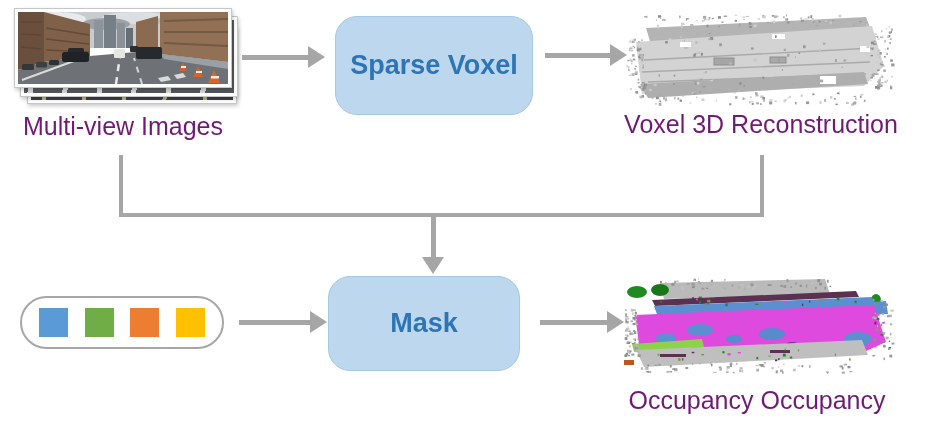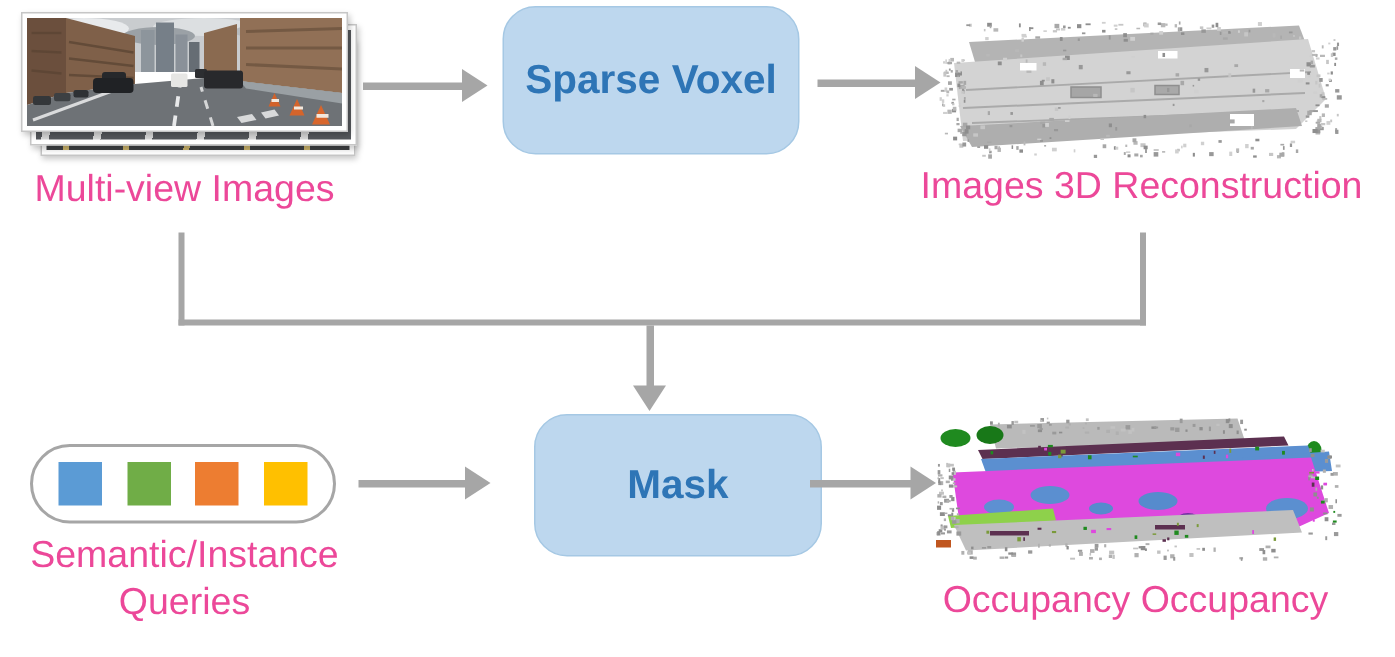--- a/index.html
+++ b/index.html
@@ -1,20 +1,20 @@
 <!DOCTYPE html>
 <html style="--box-fill: #BDD7EE; --box-text: #2E75B6; --arrow: #A6A6A6; --pill-border: #A6A6A6;"><head>
 <meta charset="utf-8">
 <style>
   html,body{margin:0;padding:0;background:#ffffff;}
   .canvas{position:relative;width:930px;height:438px;background:#ffffff;overflow:hidden;
           font-family:"Liberation Sans",sans-serif;}
 
   
-  .lbl{position:absolute;color:#ec4899;font-size:25px;line-height:1.22;text-align:center;}
+  .lbl{position:absolute;color:#701a75;font-size:25px;line-height:1.22;text-align:center;}
 
   
   .fbox{position:absolute;background:var(--box-fill,#BDD7EE);border:1px solid #a5c8e4;
         border-radius:22px;display:flex;flex-direction:column;align-items:center;
         justify-content:center;color:var(--box-text,#2E75B6);font-weight:bold;
         font-size:27px;line-height:1.22;text-align:center;}
 
   
   .harrow{position:absolute;height:22px;}
   .harrow .shaft{position:absolute;left:0;top:8.5px;height:5px;width:calc(100% - 15px);
@@ -113,21 +113,21 @@
       </svg>
     </div>
   </div>
   <div class="lbl" style="left:0;top:111px;width:246px;">Multi-view Images</div>
 
   <div class="harrow" style="left:242px;top:46px;width:83px;">
     <div class="shaft"></div>
     <div class="head"></div>
   </div>
 
-  <div class="fbox" style="left:335px;top:4px;width:196px;height:97px;align-items:center;">
+  <div class="fbox" style="left:335px;top:16px;width:196px;height:97px;align-items:center;">
     <div>Sparse Voxel</div>
   </div>
 
   <div class="harrow" style="left:545px;top:44px;width:82px;">
     <div class="shaft"></div>
     <div class="head"></div>
   </div>
 
   <svg id="recon-svg" class="cloud" style="left:622px;top:12px;" width="276" height="96" viewBox="0 0 276 96">
     <polygon points="24,16 244,5 252,26 30,36" fill="#b4b4b4"></polygon>
@@ -458,47 +458,43 @@
       <rect x="254.8" y="41.9" width="1.5" height="2.4" fill="#c6c6c6"></rect>
       <rect x="233.3" y="85.4" width="1.1" height="2.5" fill="#989898"></rect>
       <rect x="88.0" y="68.1" width="3.0" height="1.2" fill="#d0d0d0"></rect>
       <rect x="107.2" y="91.2" width="2.2" height="2.1" fill="#989898"></rect>
       <rect x="121.6" y="85.8" width="1.9" height="2.0" fill="#d0d0d0"></rect>
       <rect x="147.1" y="89.4" width="3.1" height="3.0" fill="#989898"></rect>
       <rect x="8.3" y="34.5" width="1.2" height="1.6" fill="#c6c6c6"></rect>
       <rect x="251.2" y="31.2" width="3.4" height="1.8" fill="#989898"></rect>
       <rect x="6.5" y="57.5" width="1.6" height="1.7" fill="#c6c6c6"></rect>
     </svg>
-  <div class="lbl" style="left:592px;top:109px;width:338px;">Images 3D Reconstruction</div>
+  <div class="lbl" style="left:592px;top:109px;width:338px;">Voxel 3D Reconstruction</div>
 
   <div class="cline" style="left:119px;top:155px;width:4px;height:62px;"></div>
   <div class="cline" style="left:760px;top:155px;width:4px;height:62px;"></div>
   <div class="cline" style="left:119px;top:213px;width:645px;height:4px;"></div>
   <div class="varrow" style="left:422px;top:217px;height:57px;">
     <div class="shaft"></div>
     <div class="head"></div>
   </div>
 
   <div class="pill" id="query-pill">
       <div class="sq" style="background: rgb(91, 155, 213);"></div>
       <div class="sq" style="background: rgb(112, 173, 71);"></div>
       <div class="sq" style="background: rgb(237, 125, 49);"></div>
       <div class="sq" style="background: rgb(255, 192, 0);"></div>
     </div>
-  <div class="lbl" style="left:0;top:355px;width:246px;">
-    <div>Semantic/Instance</div>
-    <div>Queries</div>
-  </div>
 
   <div class="harrow" style="left:239px;top:311px;width:88px;">
     <div class="shaft"></div>
     <div class="head"></div>
   </div>
 
-  <div class="fbox" style="left:356px;top:276px;width:190px;height:93px;">
+  <div class="fbox" style="left:328px;top:276px;width:190px;height:93px;">
     <div>Mask</div>
   </div>
 
   <div class="harrow" style="left:540px;top:311px;width:84px;">
     <div class="shaft"></div>
     <div class="head"></div>
   </div>
 
   <svg id="occ-svg" class="cloud" style="left:620px;top:278px;" width="276" height="96" viewBox="0 0 276 96">
     <polygon points="40,5 205,1 210,16 44,21" fill="#bababa"></polygon>

